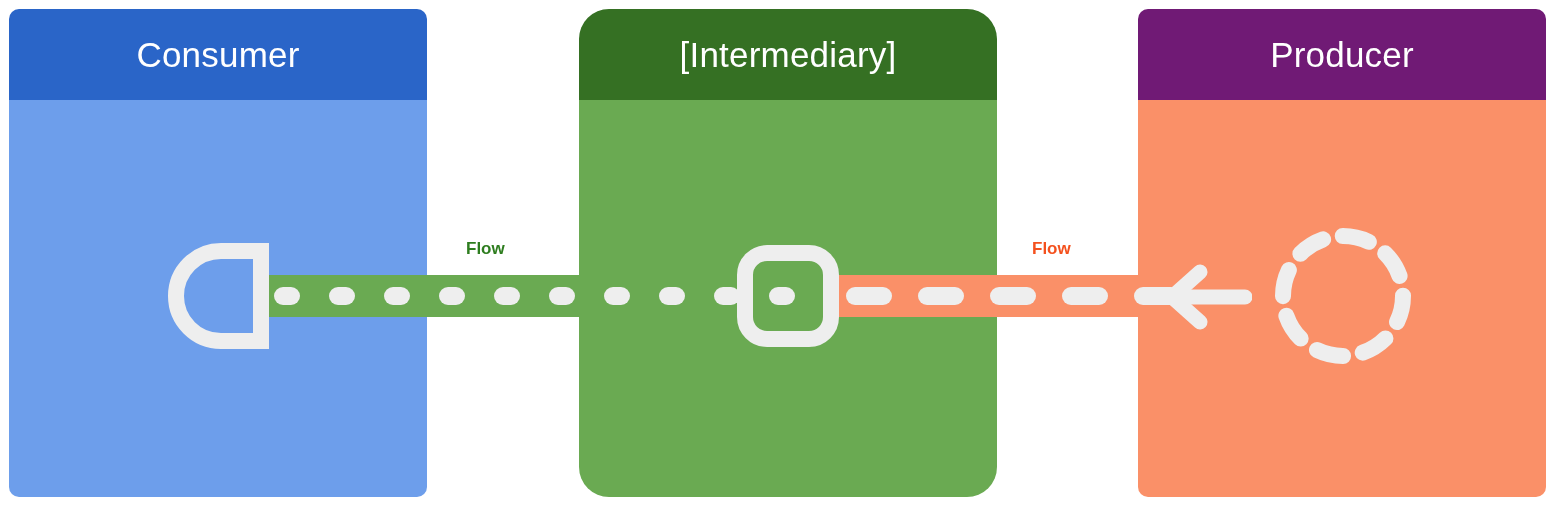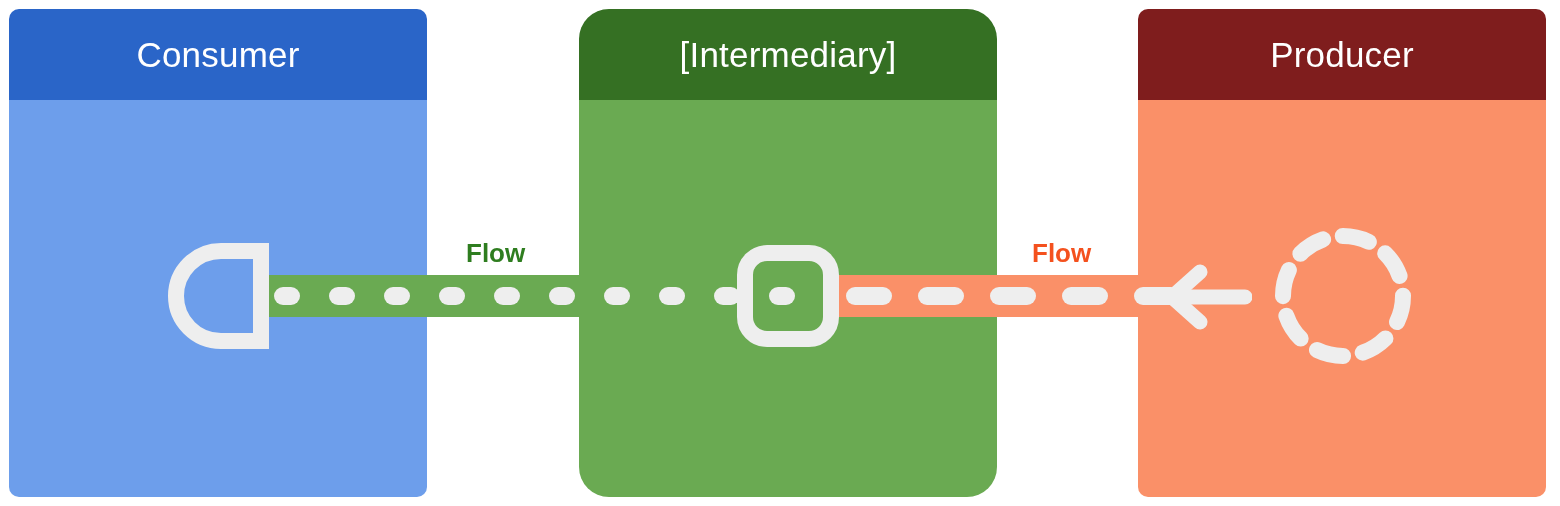--- a/index.html
+++ b/index.html
@@ -83,21 +83,21 @@
     height: 18px;
   }
   #dots-green { left: 6px; gap: 29px; }
   #dots-green .dash { width: 26px; }
   #dots-orange { left: 8px; gap: 26px; }
   #dots-orange .dash { width: 46px; }
 
   
   .flow-label {
     position: absolute;
-    font-size: 26px;
+    font-size: 17px;
     font-weight: bold;
     line-height: 1;
     background: #ffffff;
     padding: 3px 8px;
     white-space: nowrap;
   }
   #label-flow-green {
     left: 458px;
     top: 237px;
     color: #2e7d1f;
@@ -130,21 +130,21 @@
   </div>
 
   <div class="panel" id="panel-intermediary">
     <div class="panel-header" style="background:#357023">
       <span class="panel-title">[Intermediary]</span>
     </div>
     <div class="panel-body" style="background:#6aaa52"></div>
   </div>
 
   <div class="panel" id="panel-producer">
-    <div class="panel-header" style="background:#7f1d1d">
+    <div class="panel-header" style="background:#701a75">
       <span class="panel-title">Producer</span>
     </div>
     <div class="panel-body" style="background:#fa9068"></div>
   </div>
 
   <div class="band" id="band-flow-green">
     <div class="dash-row" id="dots-green">
       <span class="dash"></span>
       <span class="dash"></span>
       <span class="dash"></span>

